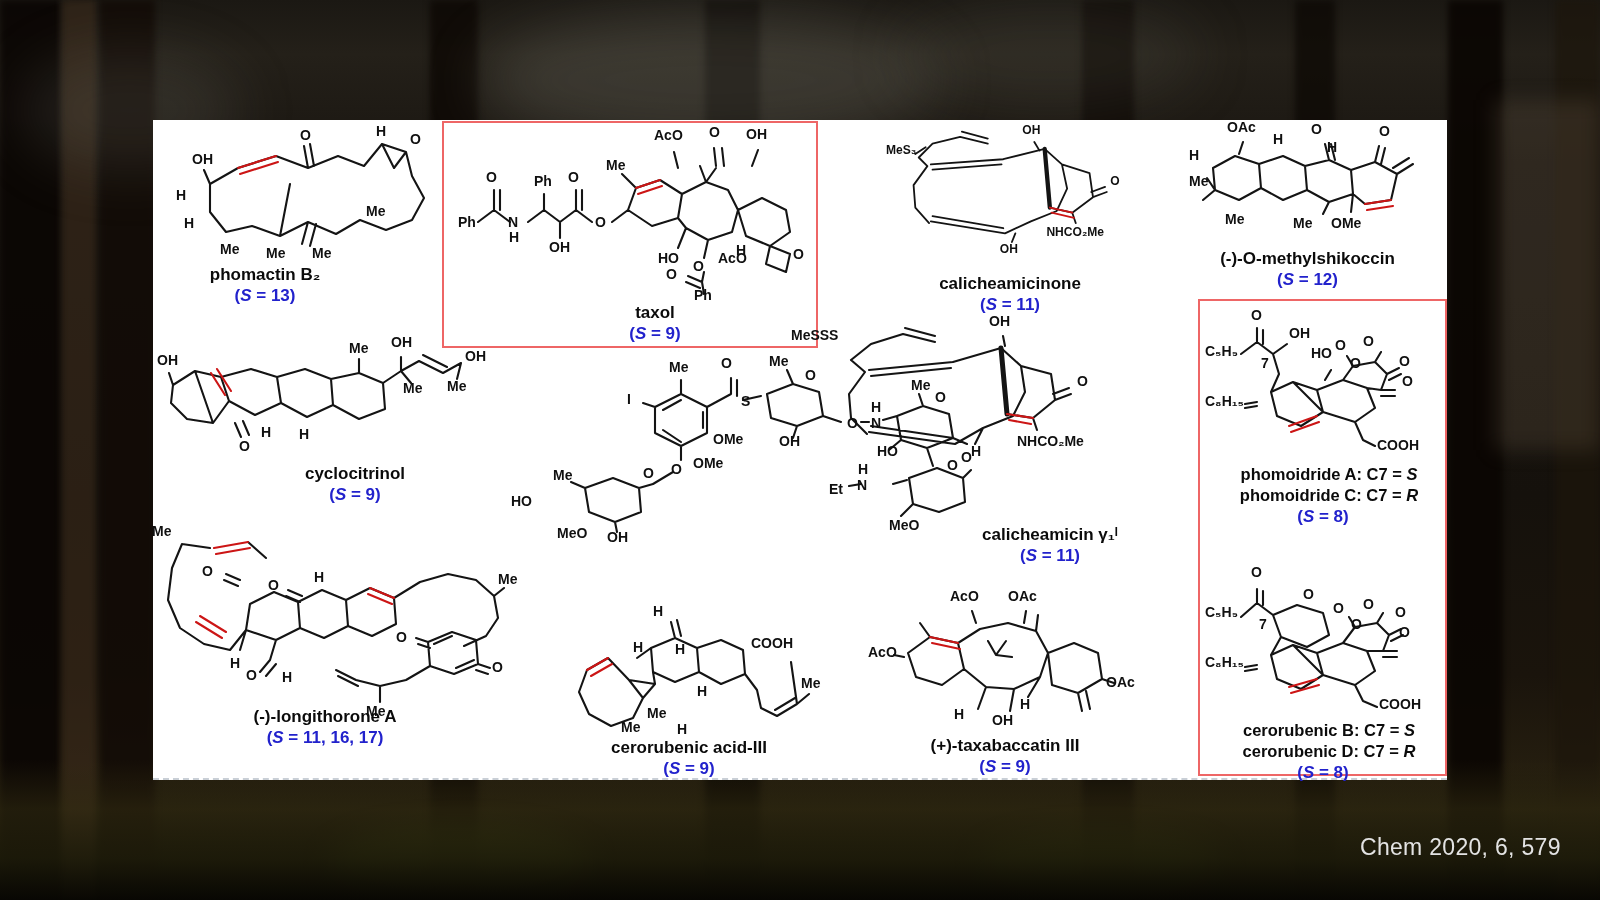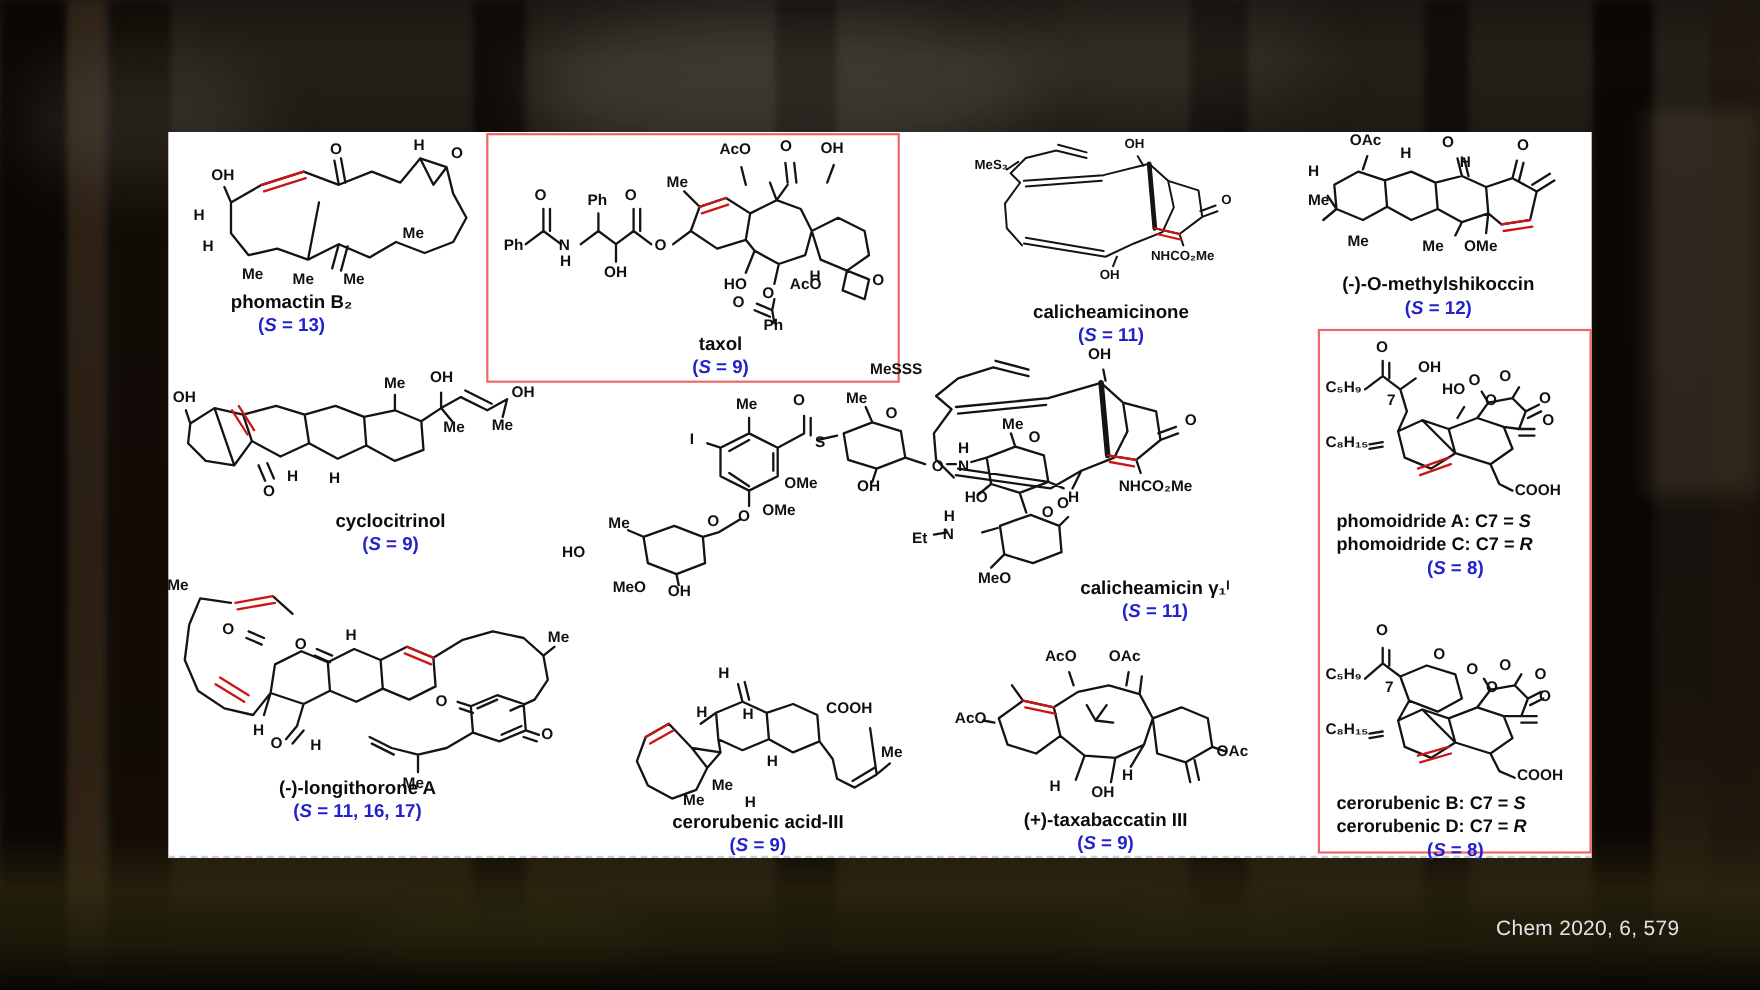--- a/index.html
+++ b/index.html
@@ -24,26 +24,26 @@
   
   .struct{position:absolute;overflow:visible}
   .struct path{fill:none;stroke:#141414;stroke-width:2.1;stroke-linecap:round;stroke-linejoin:round}
   .struct path.red{stroke:#cc1515}
   .struct path.wedge{stroke-width:5}
   .struct text{font-family:"Liberation Sans",sans-serif;font-weight:bold;font-size:14px;fill:#101010}
 
   
   .caption{position:absolute;text-align:center;color:#0b0b0b}
   .cname{font-weight:bold;font-size:17px;line-height:21px}
-  .cname-left{font-weight:bold;font-size:16.5px;line-height:21px;text-align:left;padding-left:12px}
+  .cname-left{font-weight:bold;font-size:16.5px;line-height:21px;text-align:center;padding-left:12px}
   .sval{font-weight:bold;font-size:17px;line-height:21px;color:#2222cc}
   .sit{font-style:italic}
   .stereo{font-style:italic}
 
-  .citation{position:absolute;left:1360px;top:834px;font-size:19px;color:#e3e3e3;letter-spacing:.3px}
+  .citation{position:absolute;left:1360px;top:834px;font-size:23px;color:#e3e3e3;letter-spacing:.3px}
 </style>
 </head>
 <body>
 
 <div class="trunk" style="left:0;width:60px;background:rgba(10,6,3,.9)"></div>
 <div class="trunk" style="left:62px;width:34px;background:rgba(58,42,26,.6)"></div>
 <div class="trunk" style="left:100px;width:55px;background:rgba(18,11,6,.85)"></div>
 <div class="trunk" style="left:430px;width:48px;background:rgba(13,8,4,.8)"></div>
 <div class="trunk" style="left:705px;width:55px;background:rgba(11,7,3,.85)"></div>
 <div class="trunk" style="left:1082px;width:52px;background:rgba(14,9,5,.8)"></div>

